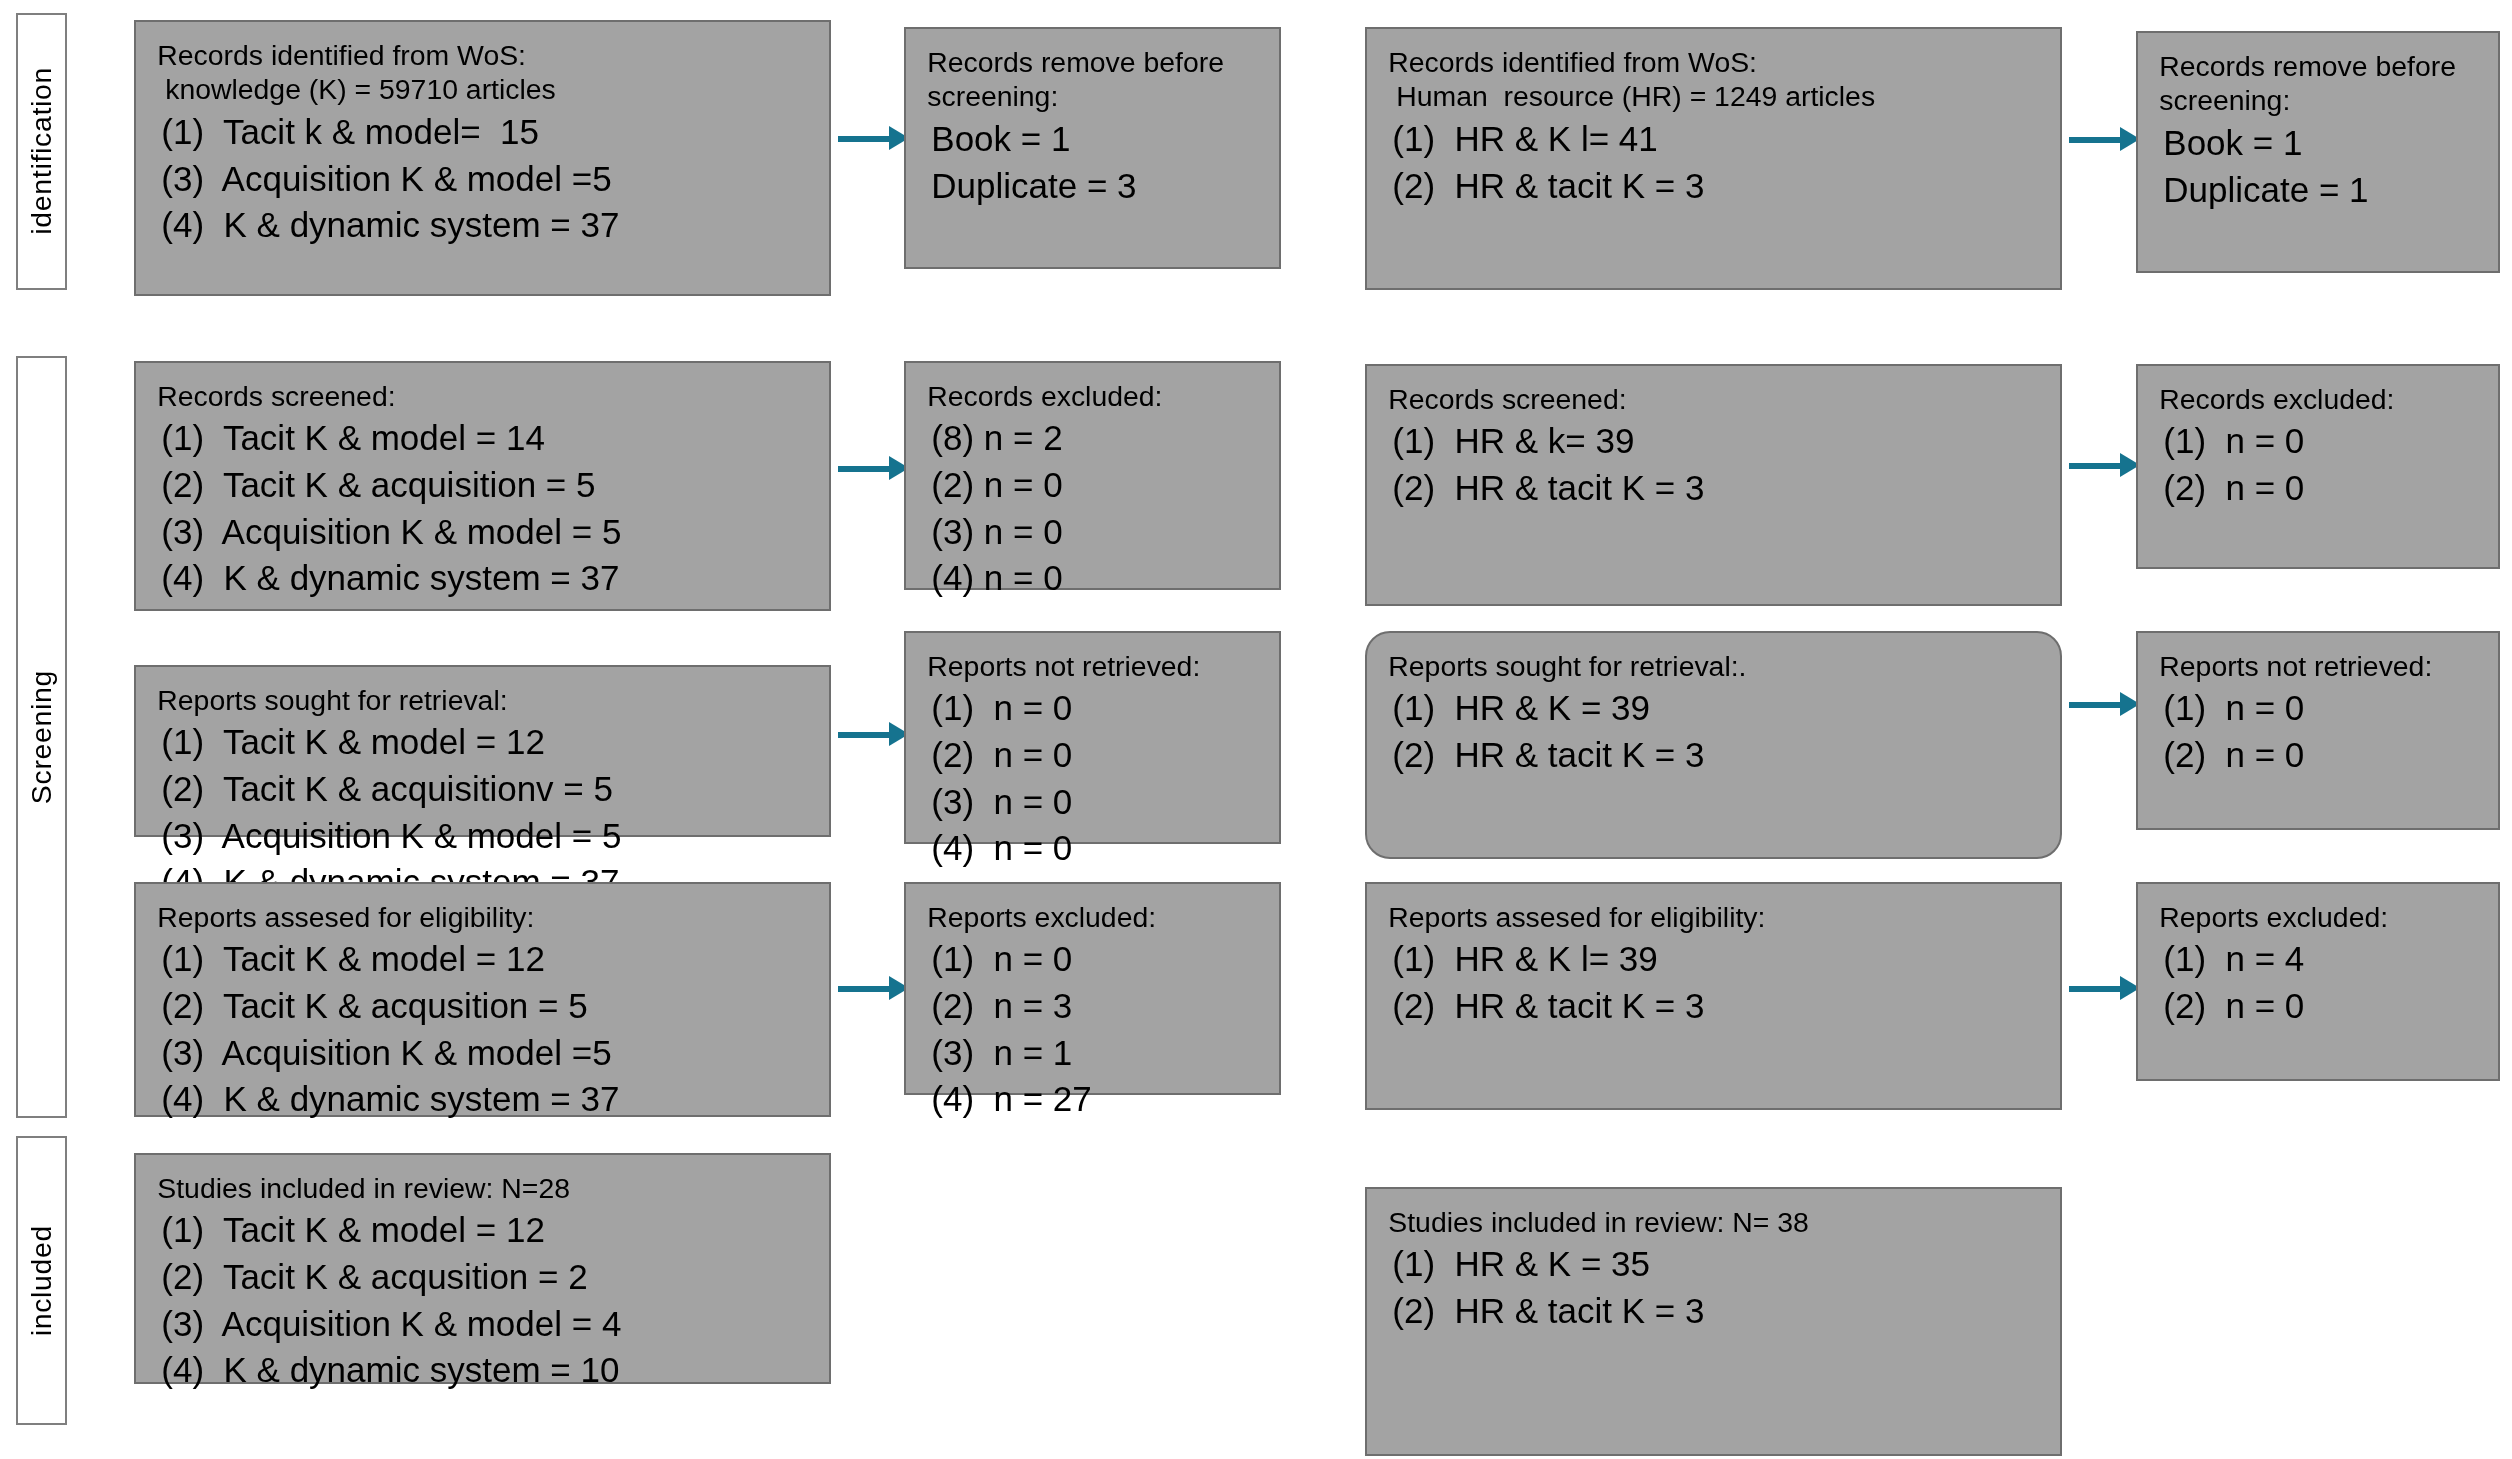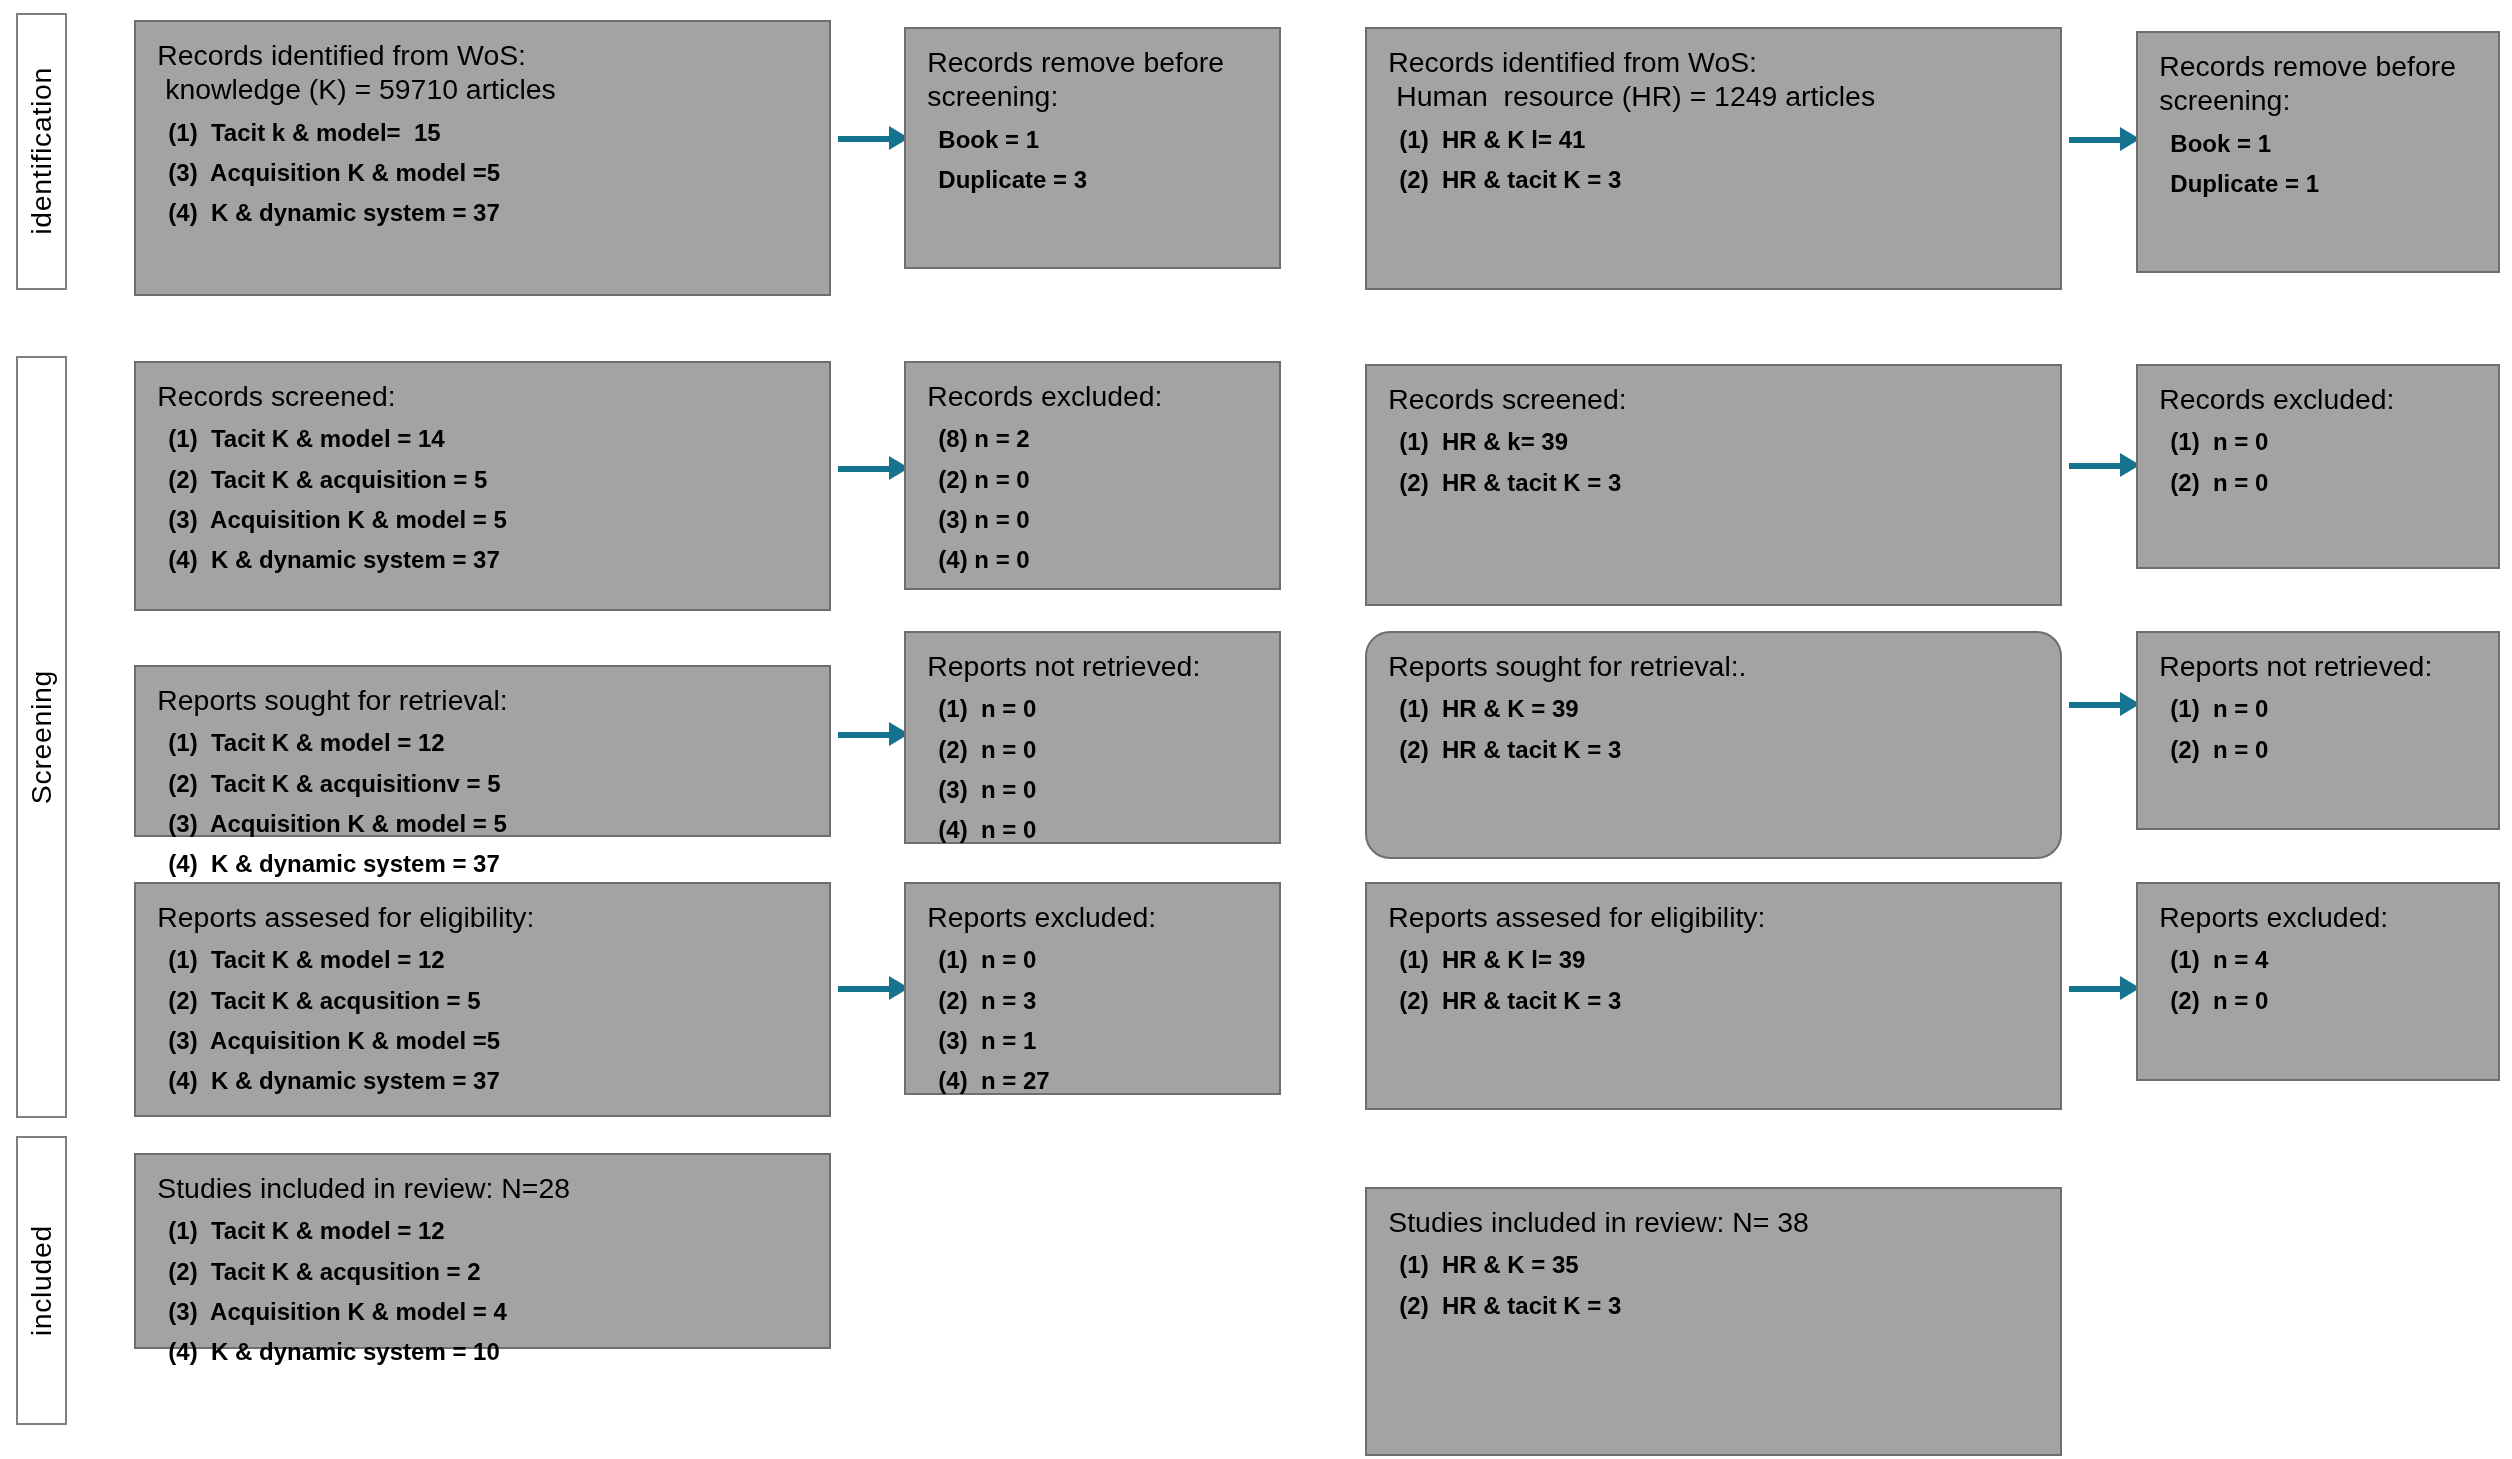--- a/index.html
+++ b/index.html
@@ -36,26 +36,25 @@
     padding:15.6px 18.5px 10px 21.3px;
   }
   .box .ttl{
     font-size:28.4px;
     line-height:1.22;
     white-space:pre-wrap;
     margin-bottom:2.8px;
   }
   .box ul{list-style:none;margin:0;padding:0;}
   .box li{
-    font-size:24px;
+    font-size:35px;
     line-height:1.22;
     white-space:pre;
-    margin:11px;
+    margin:4px;
     padding:0;
-    font-weight:bold;
   }
 
   
   .arrow{position:absolute;height:10px;}
   .arrow .shaft{
     position:absolute;left:0;top:2.1px;height:6.4px;width:calc(100% - 18.5px);
     background:#15738f;
   }
   .arrow .head{
     position:absolute;right:0;top:-7.8px;
@@ -260,21 +259,21 @@
   </div>
 
   <div class="box" style="left:2136px;top:882px;width:364px;height:199px;">
     <div class="ttl">Reports excluded:</div>
     <ul>
       <li>(1)  n = 4</li>
       <li>(2)  n = 0</li>
     </ul>
   </div>
 
-  <div class="box" style="left:134px;top:1153px;width:697px;height:196px;">
+  <div class="box" style="left:134px;top:1153px;width:697px;height:231px;">
     <div class="ttl">Studies included in review: N=28</div>
     <ul>
       <li>(1)  Tacit K &amp; model = 12</li>
       <li>(2)  Tacit K &amp; acqusition = 2</li>
       <li>(3)  Acquisition K &amp; model = 4</li>
       <li>(4)  K &amp; dynamic system = 10</li>
     </ul>
   </div>
 
   <div class="box" style="left:1365px;top:1187px;width:697px;height:269px;">

